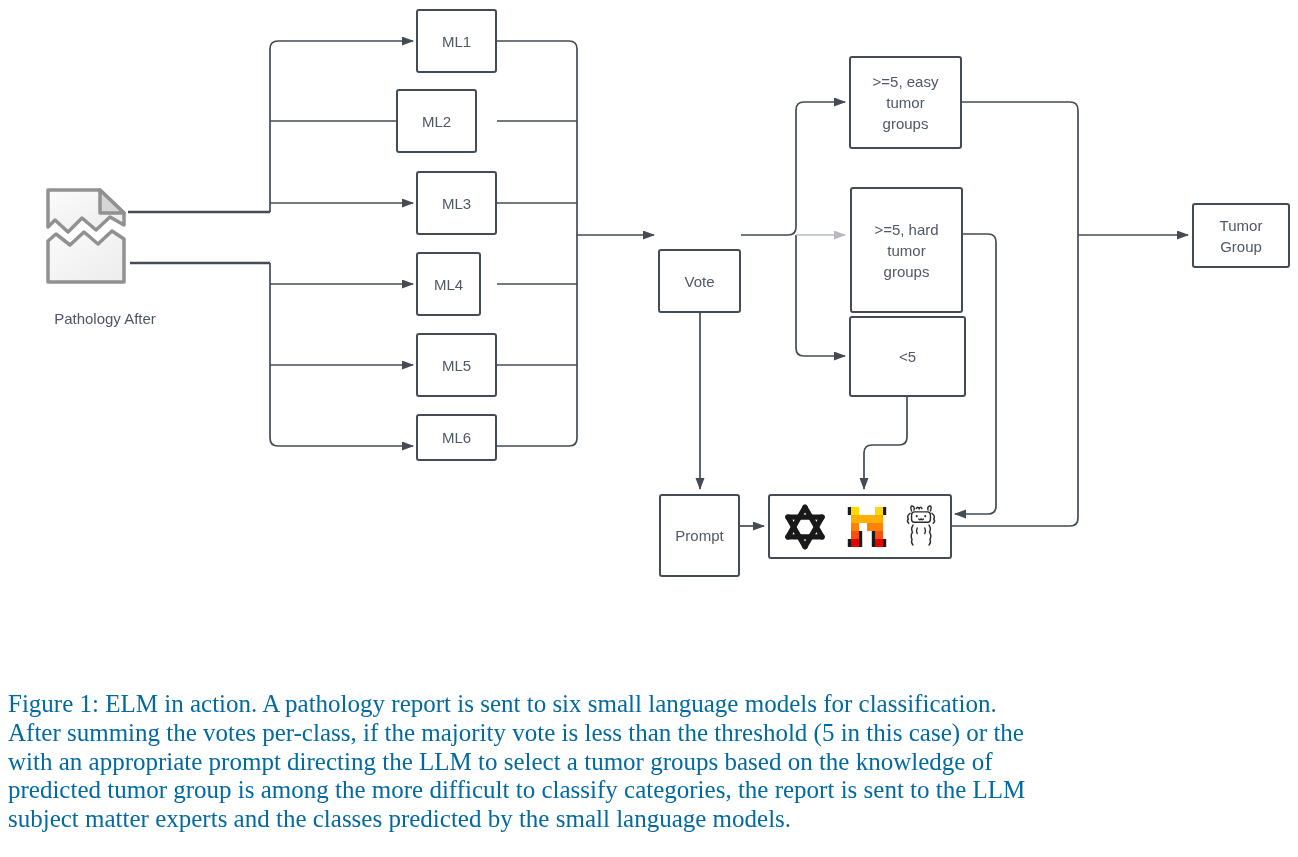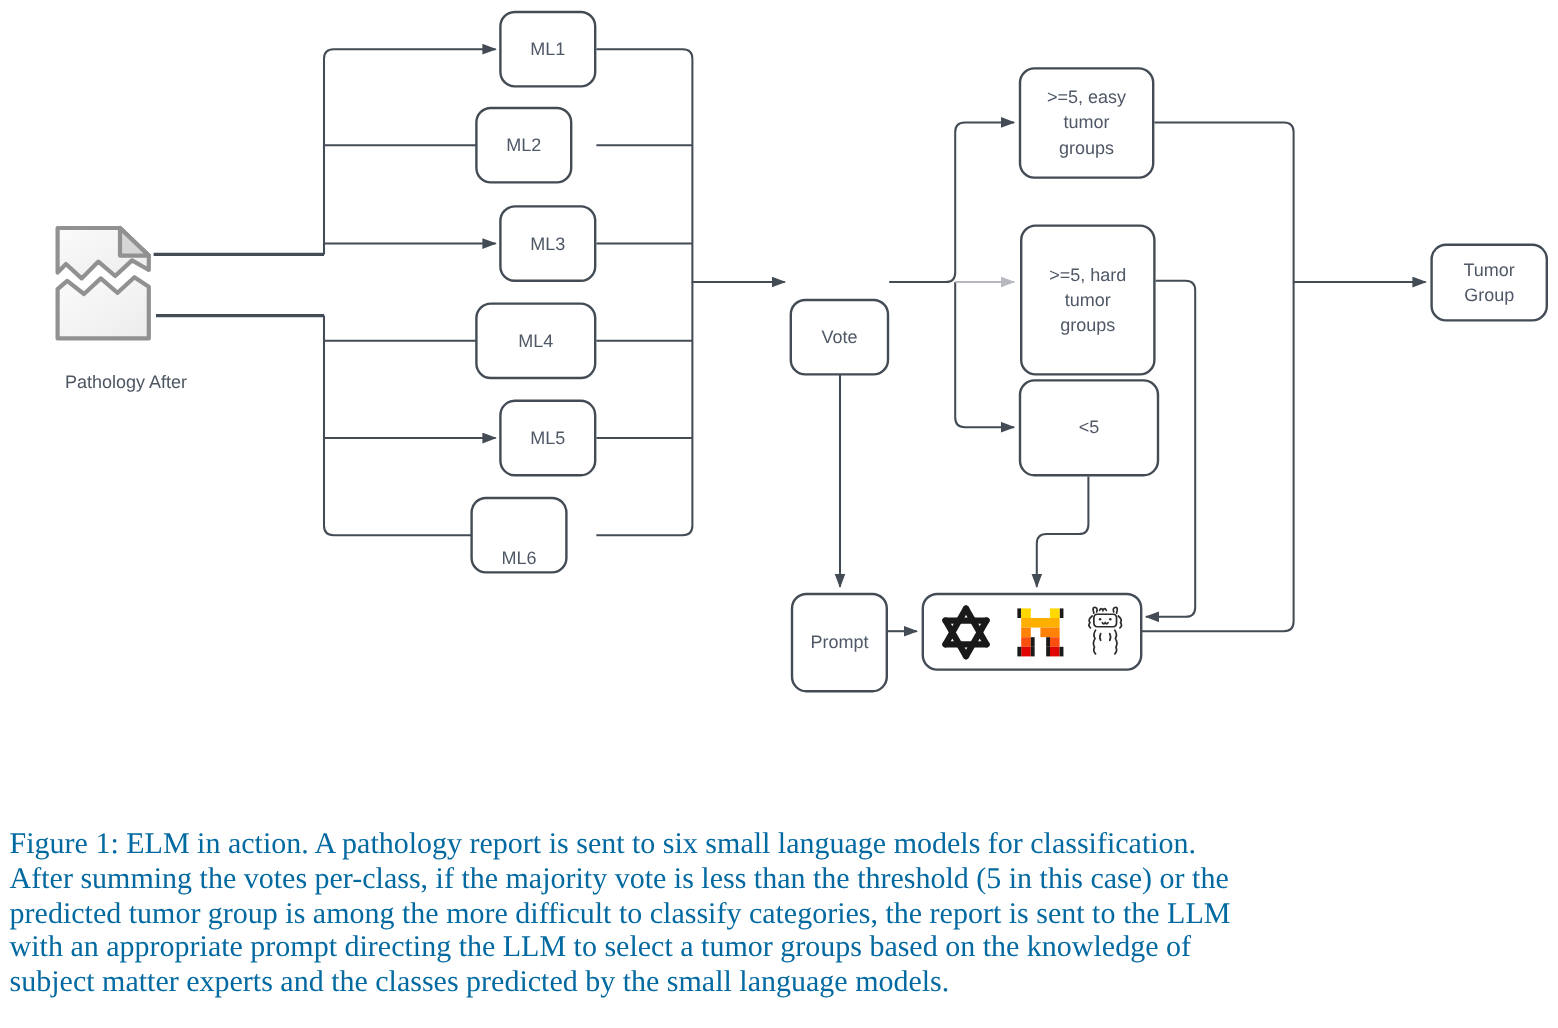--- a/index.html
+++ b/index.html
@@ -4,21 +4,21 @@
 <style>
   html,body{margin:0;padding:0;background:#fff;}
   .page{position:relative;width:1298px;height:857px;background:#ffffff;overflow:hidden;
         font-family:"Liberation Sans",sans-serif;}
   .diagram{position:absolute;left:0;top:0;width:1298px;height:660px;}
   svg.connectors{position:absolute;left:0;top:0;}
   .edge{fill:none;stroke:#434b54;stroke-width:1.7px;}
   .edge-thick{fill:none;stroke:#434b54;stroke-width:2.6px;}
   .edge-light{fill:none;stroke:#b6bac0;stroke-width:1.7px;}
   .node{position:absolute;box-sizing:border-box;background:#ffffff;border:2px solid #434b54;
-        border-radius:13px;display:flex;align-items:center;justify-content:center;
+        border-radius:3px;display:flex;align-items:center;justify-content:center;
         color:#4f5866;font-size:15px;line-height:21px;text-align:center;}
   .multiline{white-space:pre-line;}
   .doc-label{position:absolute;left:15px;top:310px;width:180px;text-align:center;
              color:#4d5663;font-size:15px;}
   .llm-box{justify-content:space-between;padding:0 12px 0 10px;}
   .caption{position:absolute;left:8px;top:690px;width:1286px;
            font-family:"Liberation Serif",serif;font-size:25px;line-height:28.8px;color:#0369a1;}
   .caption div{white-space:nowrap;}
 </style>
 </head>
@@ -98,27 +98,27 @@
 
     <div class="node" style="left:416px;top:9px;width:81px;height:64px;">
         <span>ML1</span>
       </div>
     <div class="node" style="left:396px;top:89px;width:81px;height:64px;">
         <span>ML2</span>
       </div>
     <div class="node" style="left:416px;top:171px;width:81px;height:64px;">
         <span>ML3</span>
       </div>
-    <div class="node" style="left:396px;top:252px;width:101px;height:64px;">
+    <div class="node" style="left:416px;top:252px;width:65px;height:64px;">
         <span>ML4</span>
       </div>
     <div class="node" style="left:416px;top:333px;width:81px;height:64px;justify-content:center;">
         <span>ML5</span>
       </div>
-    <div class="node" style="left:392px;top:414px;width:81px;height:64px;align-items:flex-end;">
+    <div class="node" style="left:416px;top:414px;width:81px;height:47px;">
         <span>ML6</span>
       </div>
 
     <div class="node" style="left:658px;top:203px;width:83px;height:64px;margin-top:46px;">
         <span>Vote</span>
       </div>
 
     <div class="node multiline" style="left:849px;top:56px;width:113px;height:93px;justify-content:center;"><span class="multiline">&gt;=5, easy
 tumor
 groups</span></div>
@@ -185,17 +185,17 @@
           <path d="M14,27 q-1.5,3 0,6"></path>
           <path d="M22,27 q1.5,3 0,6"></path>
         </g>
       </svg>
     </div>
   </div>
 
   <div class="caption">
     <div>Figure 1: ELM in action. A pathology report is sent to six small language models for classification.</div>
     <div>After summing the votes per-class, if the majority vote is less than the threshold (5 in this case) or the</div>
+    <div>with an appropriate prompt directing the LLM to select a tumor groups based on the knowledge of</div>
     <div>predicted tumor group is among the more difficult to classify categories, the report is sent to the LLM</div>
-    <div>with an appropriate prompt directing the LLM to select a tumor groups based on the knowledge of</div>
     <div>subject matter experts and the classes predicted by the small language models.</div>
   </div>
 </div>
 
 </body></html>

